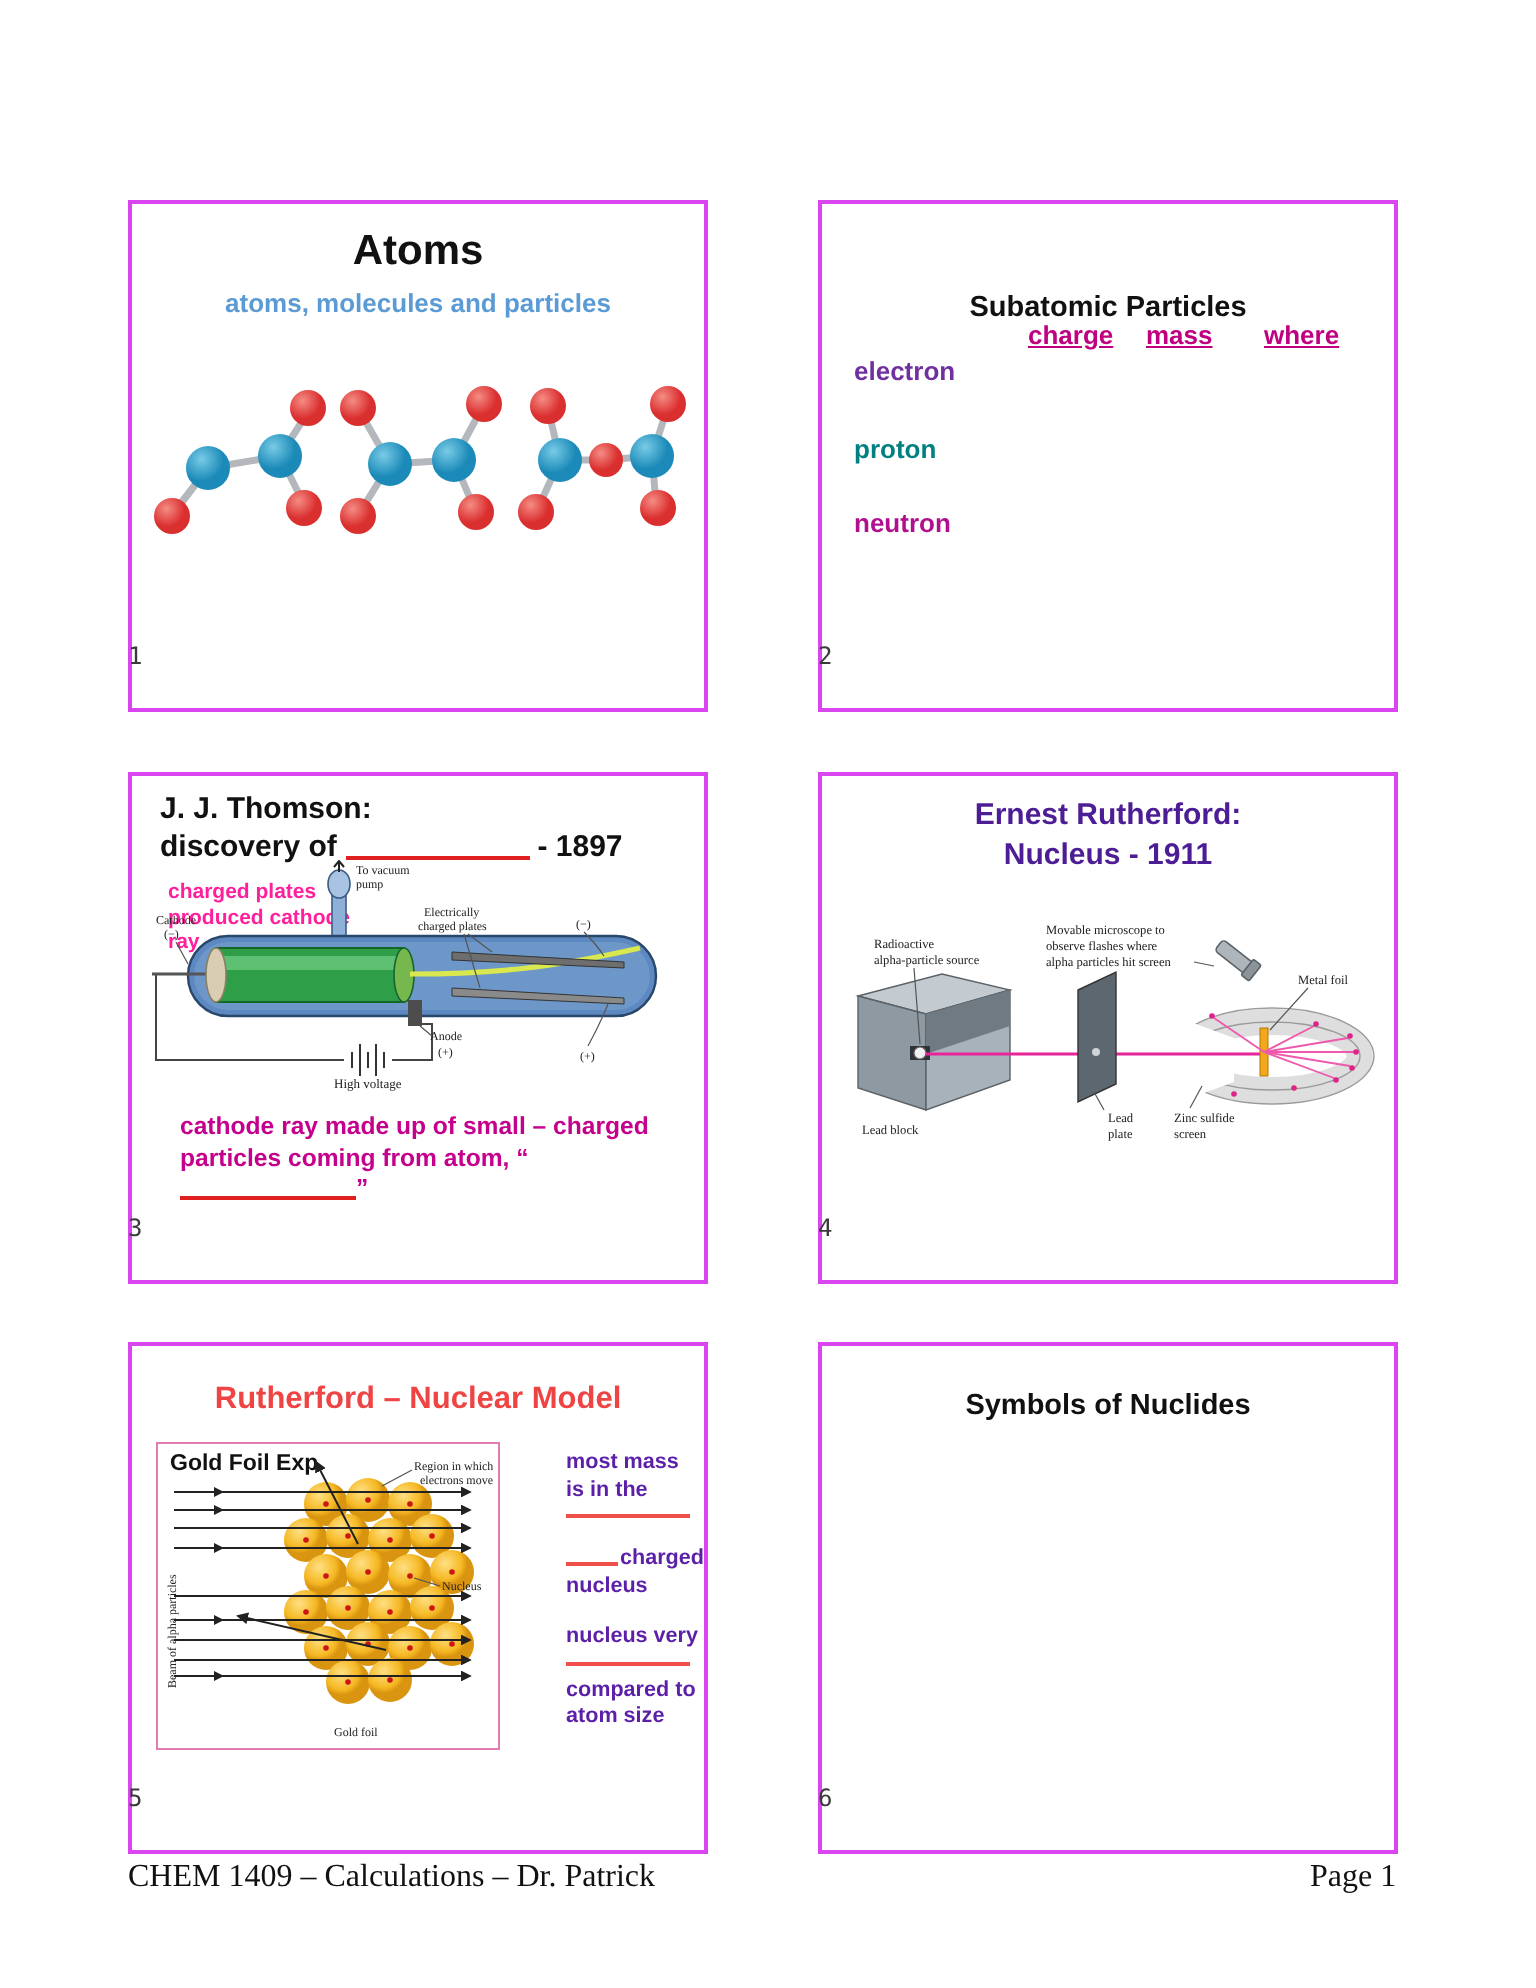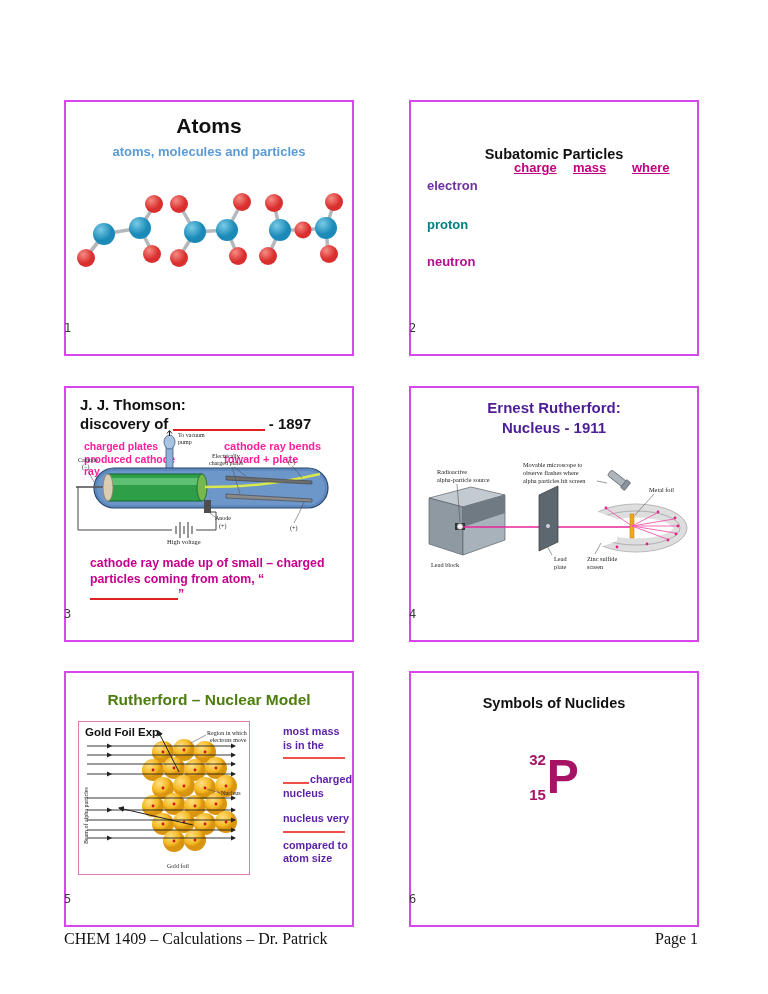--- a/index.html
+++ b/index.html
@@ -23,21 +23,21 @@
            font-size:11.3px;font-weight:bold;color:#111;text-align:center;box-sizing:border-box;}
   
   .s3-title{left:14px;font-size:15px;color:#111;line-height:19px;}
   .blank{display:inline-block;height:2px;vertical-align:-2px;background:#e02020;}
   .s3-ann{font-size:10.5px;font-weight:bold;color:#ff1f9c;line-height:12.5px;}
   .s3-bottom{left:24px;font-size:12.3px;font-weight:bold;color:#c4008c;line-height:15.5px;}
   .blank5{display:inline-block;height:2px;vertical-align:-1px;background:#f0504a;}
   
   .s4-title{top:10px;font-size:15px;color:#4c1d95;line-height:20px;}
   
-  .s5-title{top:18px;font-size:15.5px;color:#4d7c0f;}
+  .s5-title{top:18px;font-size:15.5px;color:#ef4444;}
   .s5-box{top:48px;left:12px;width:172px;height:154px;border:1.5px solid #e27ab4;box-sizing:border-box;}
   .s5-head{top:4px;left:6px;font-size:11.5px;font-weight:bold;color:#111;}
   .s5-notes{top:52px;left:217px;width:70px;font-size:10.8px;font-weight:bold;color:#5b1fa8;line-height:13.5px;}
   .s5-line{display:block;width:62px;height:2px;background:#f0504a;margin:5px 0 6px 0;}
   
   .s6-title{top:22px;font-size:14.5px;color:#111;}
   .nuclide{top:78px;left:0;width:100%;display:flex;justify-content:center;align-items:center;color:#a61364;}
   .nuclide .nums{display:flex;flex-direction:column;justify-content:space-between;height:52px;
                  font-size:15px;font-weight:bold;text-align:right;margin-right:1px;}
   .nuclide .sym{font-size:48px;font-weight:bold;line-height:46px;}
@@ -131,24 +131,20 @@
   <div class="slide-number" style="left:409px;top:321px;">2</div>
 
   <div class="slide s-col1 s-row2">
     <div class="abs b s3-title" style="top:7px;">
       <span>J. J. Thomson:</span><br>
       <span>discovery of</span>
       <span class="blank" style="width:92px;"></span>
       <span>- 1897</span>
     </div>
     <div class="abs s3-ann" style="left:18px;top:52px;width:95px;">charged plates produced cathode ray</div>
-    <div class="abs s3-ann" style="left:158px;top:52px;width:125px;font-size:11px;">
-      <span>cathode ray bends</span><br>
-      <span>toward + plate</span>
-    </div>
     <svg class="abs" style="left:0;top:42px;" width="286" height="125" viewBox="0 0 286 125">
 
       <path d="M 12 57 L 12 100 L 106 100 M 130 100 L 150 100 L 150 82 L 143 82" fill="none" stroke="#444" stroke-width="1"></path>
       <g stroke="#333">
         <line x1="110" y1="96" x2="110" y2="104"></line>
           <line x1="114" y1="92" x2="114" y2="108"></line>
         <line x1="118" y1="96" x2="118" y2="104"></line>
           <line x1="122" y1="92" x2="122" y2="108"></line>
         <line x1="126" y1="96" x2="126" y2="104"></line>
       </g>
@@ -381,27 +377,20 @@
       <span>nucleus very</span>
       <span class="s5-line"></span>
       <span>compared to</span><br>
       <span>atom size</span>
     </div>
   </div>
   <div class="slide-number" style="left:64px;top:892px;">5</div>
 
   <div class="slide s-col2 s-row3">
     <div class="abs ctr b s6-title">Symbols of Nuclides</div>
-    <div class="abs nuclide">
-      <div class="nums">
-        <span>32</span>
-        <span>15</span>
-      </div>
-      <div class="sym">P</div>
-    </div>
   </div>
   <div class="slide-number" style="left:409px;top:892px;">6</div>
 
   <div class="footer">
     <span class="abs" style="left:64px;">CHEM 1409 – Calculations – Dr. Patrick</span>
     <span class="abs" style="left:655px;">Page 1</span>
   </div>
 
 </div>
 

